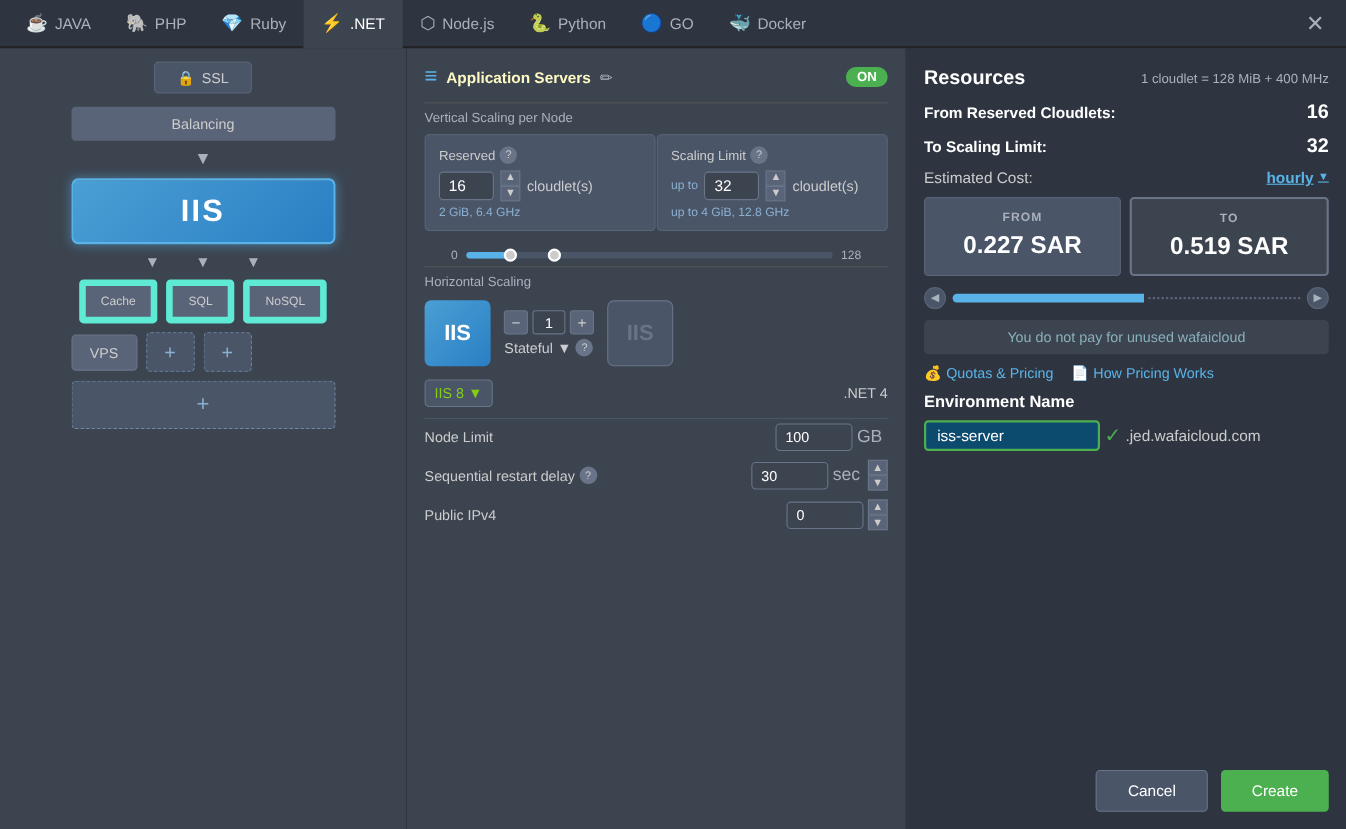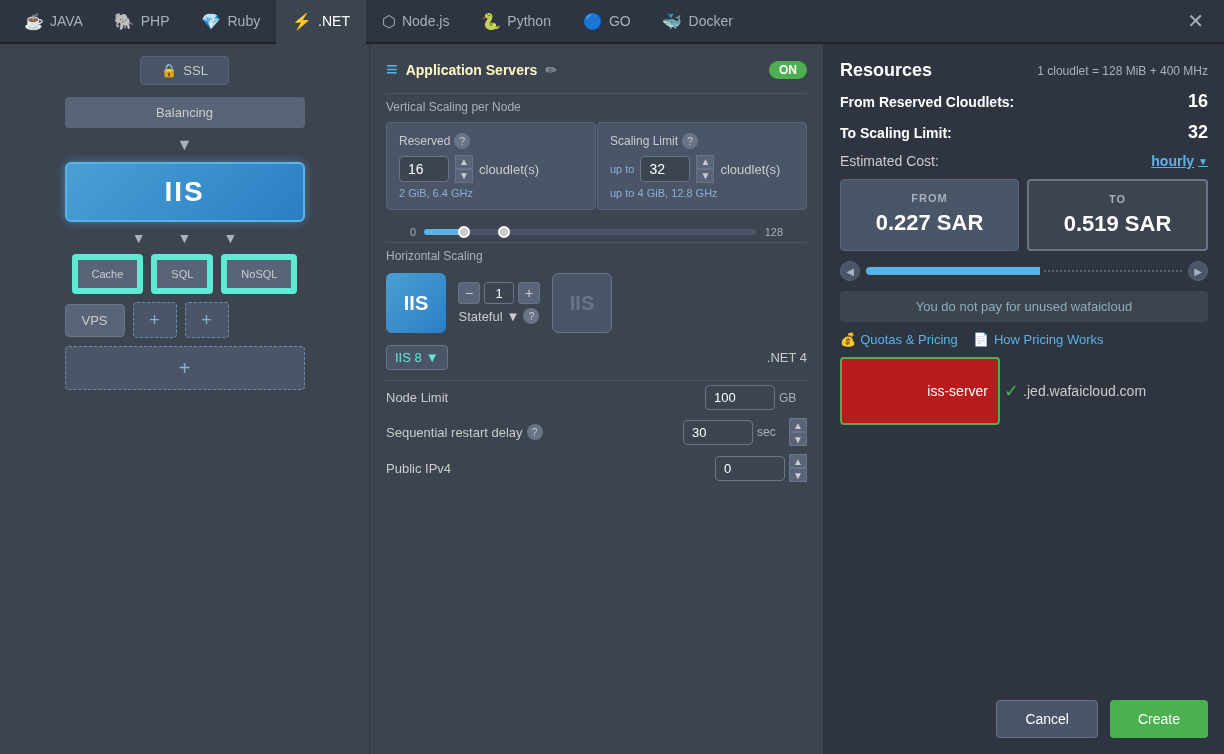--- a/index.html
+++ b/index.html
@@ -391,21 +391,21 @@
     }
 
     .version-row {
       display: flex;
       justify-content: space-between;
       align-items: center;
       margin-bottom: 10px;
     }
     .version-select {
       background: #4a5568;
-      color: #5eead4;
+      color: #84cc16;
       border: 1px solid #6a7488;
       border-radius: 4px;
       padding: 4px 8px;
       font-size: 13px;
       cursor: pointer;
       display: flex;
       align-items: center;
       gap: 4px;
     }
     .net-label {
@@ -436,21 +436,21 @@
       color: #fff;
       border: 1px solid #6a7488;
       border-radius: 4px;
       padding: 4px 8px;
       font-size: 13px;
       width: 70px;
       text-align: left;
     }
     .config-unit {
       color: #aab0bc;
-      font-size: 12px;
+      font-size: 16px;
       min-width: 28px;
     }
     .config-stepper {
       display: flex;
       flex-direction: column;
     }
     .config-stepper-btn {
       background: #5a6478;
       color: #ccc;
       border: 1px solid #6a7488;
@@ -627,28 +627,27 @@
       font-size: 15px;
       font-weight: bold;
       color: #fff;
     }
     .env-name-row {
       display: flex;
       align-items: center;
       gap: 4px;
     }
     .env-name-input {
-      background: #b91c1c;
+      background: #0c4a6e;
       color: #fff;
       border: 2px solid #4CAF50;
       border-radius: 4px;
-      padding: 24px 10px;
+      padding: 4px 10px;
       font-size: 14px;
       width: 160px;
-      text-align: right;
     }
     .env-check {
       color: #4CAF50;
       font-size: 18px;
     }
     .env-domain {
       color: #ccc;
       font-size: 14px;
     }
     .cancel-btn {
@@ -925,20 +924,21 @@
         <span>💰</span>
         <span>Quotas &amp; Pricing</span>
       </a>
       <a class="pricing-link">
         <span>📄</span>
         <span>How Pricing Works</span>
       </a>
     </div>
 
     <div class="env-name-section">
+      <span class="env-name-label">Environment Name</span>
       <div class="env-name-row">
         <input class="env-name-input" type="text" value="iss-server" style="">
         <span class="env-check">✓</span>
         <span class="env-domain">.jed.wafaicloud.com</span>
       </div>
     </div>
 
     <div style="flex:1;"></div>
 
     <div style="display:flex; justify-content:flex-end; gap:12px; margin-top:auto; padding-top:12px;">

